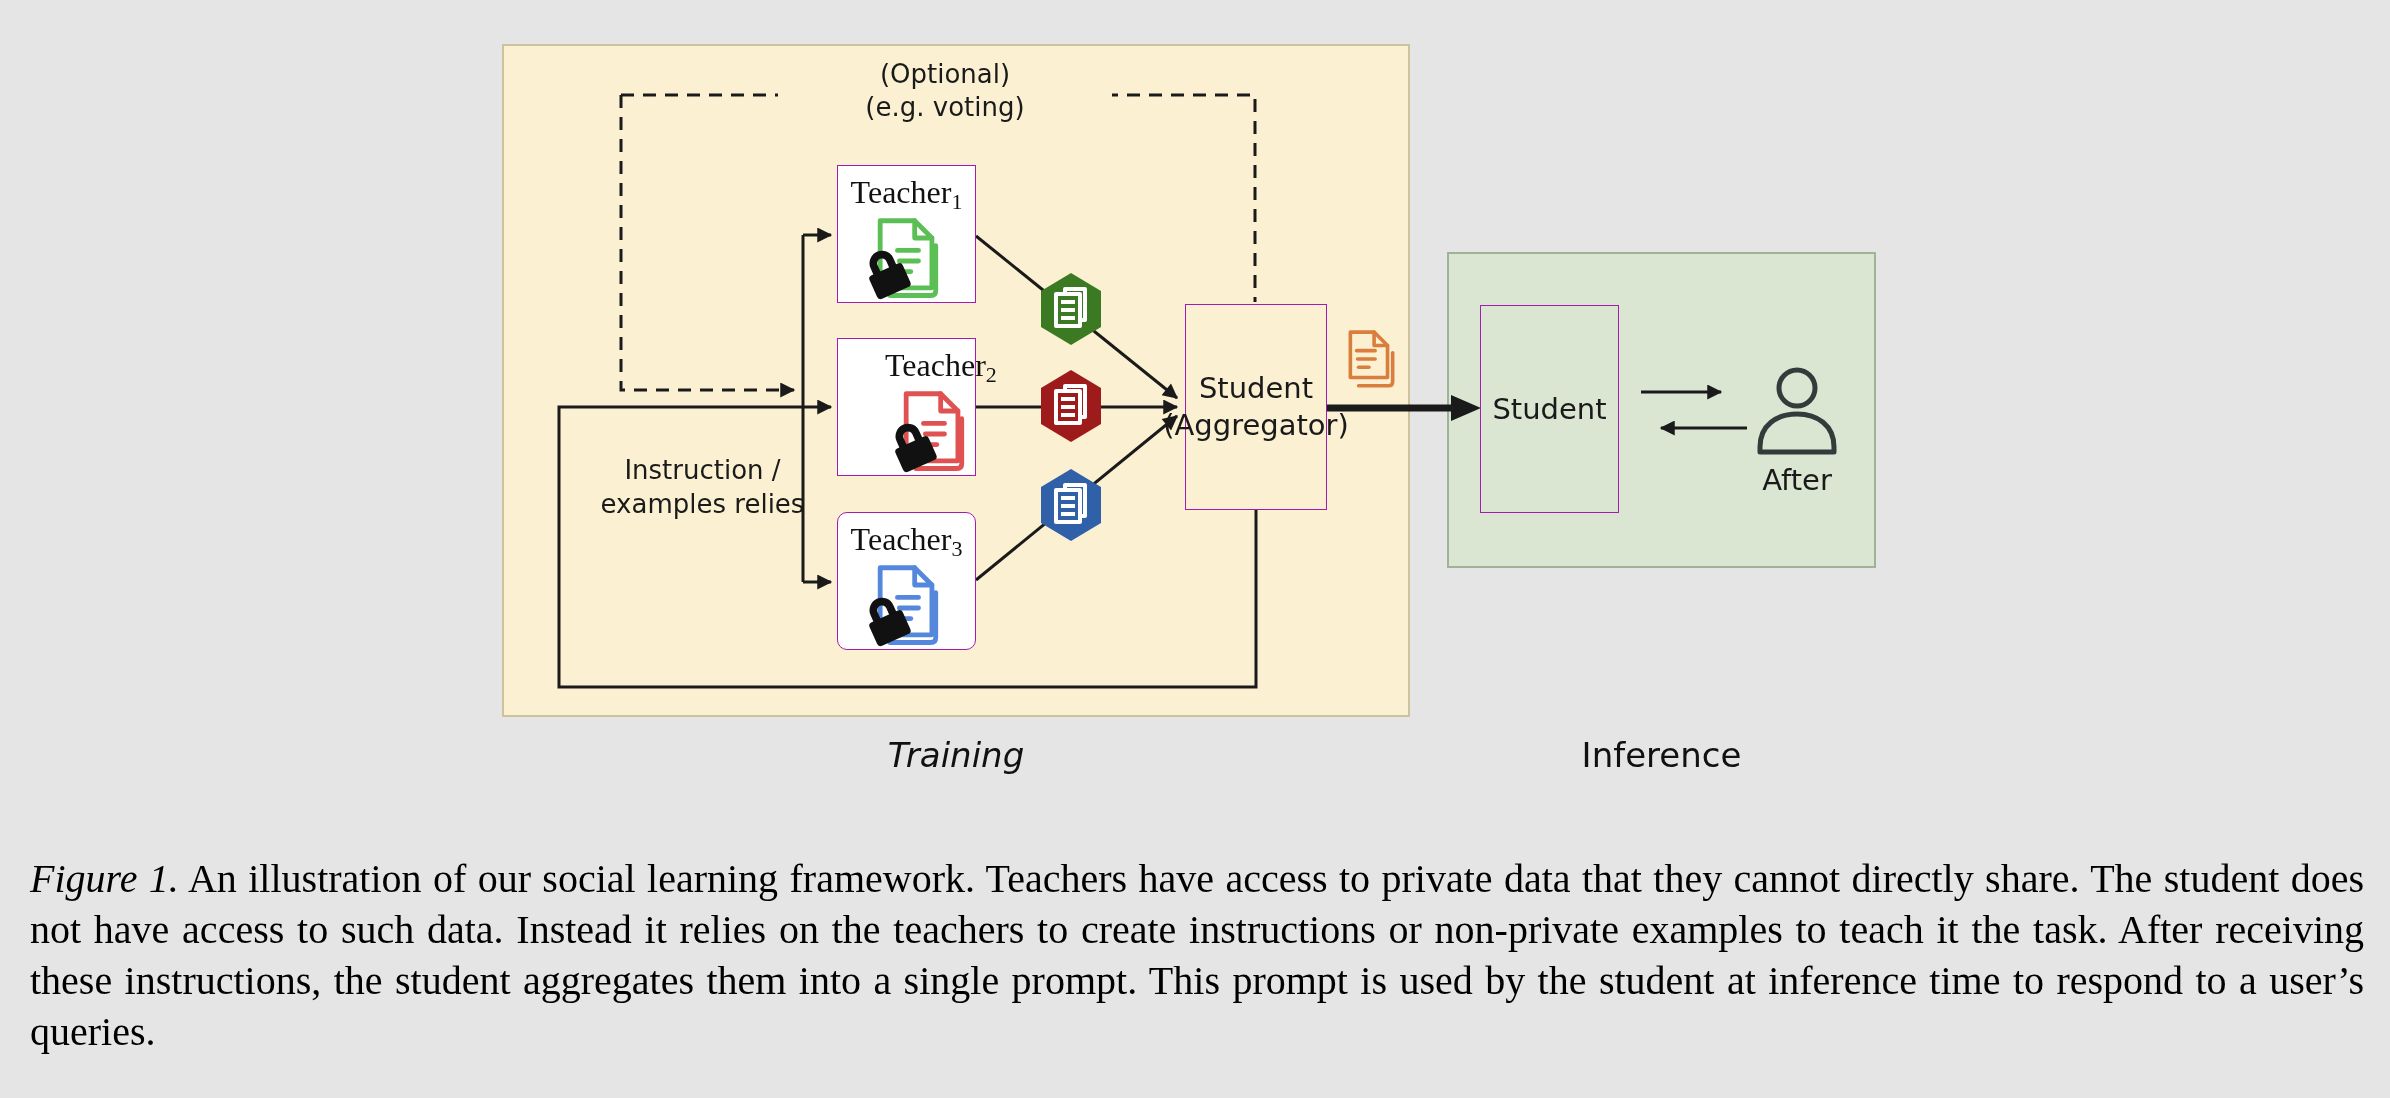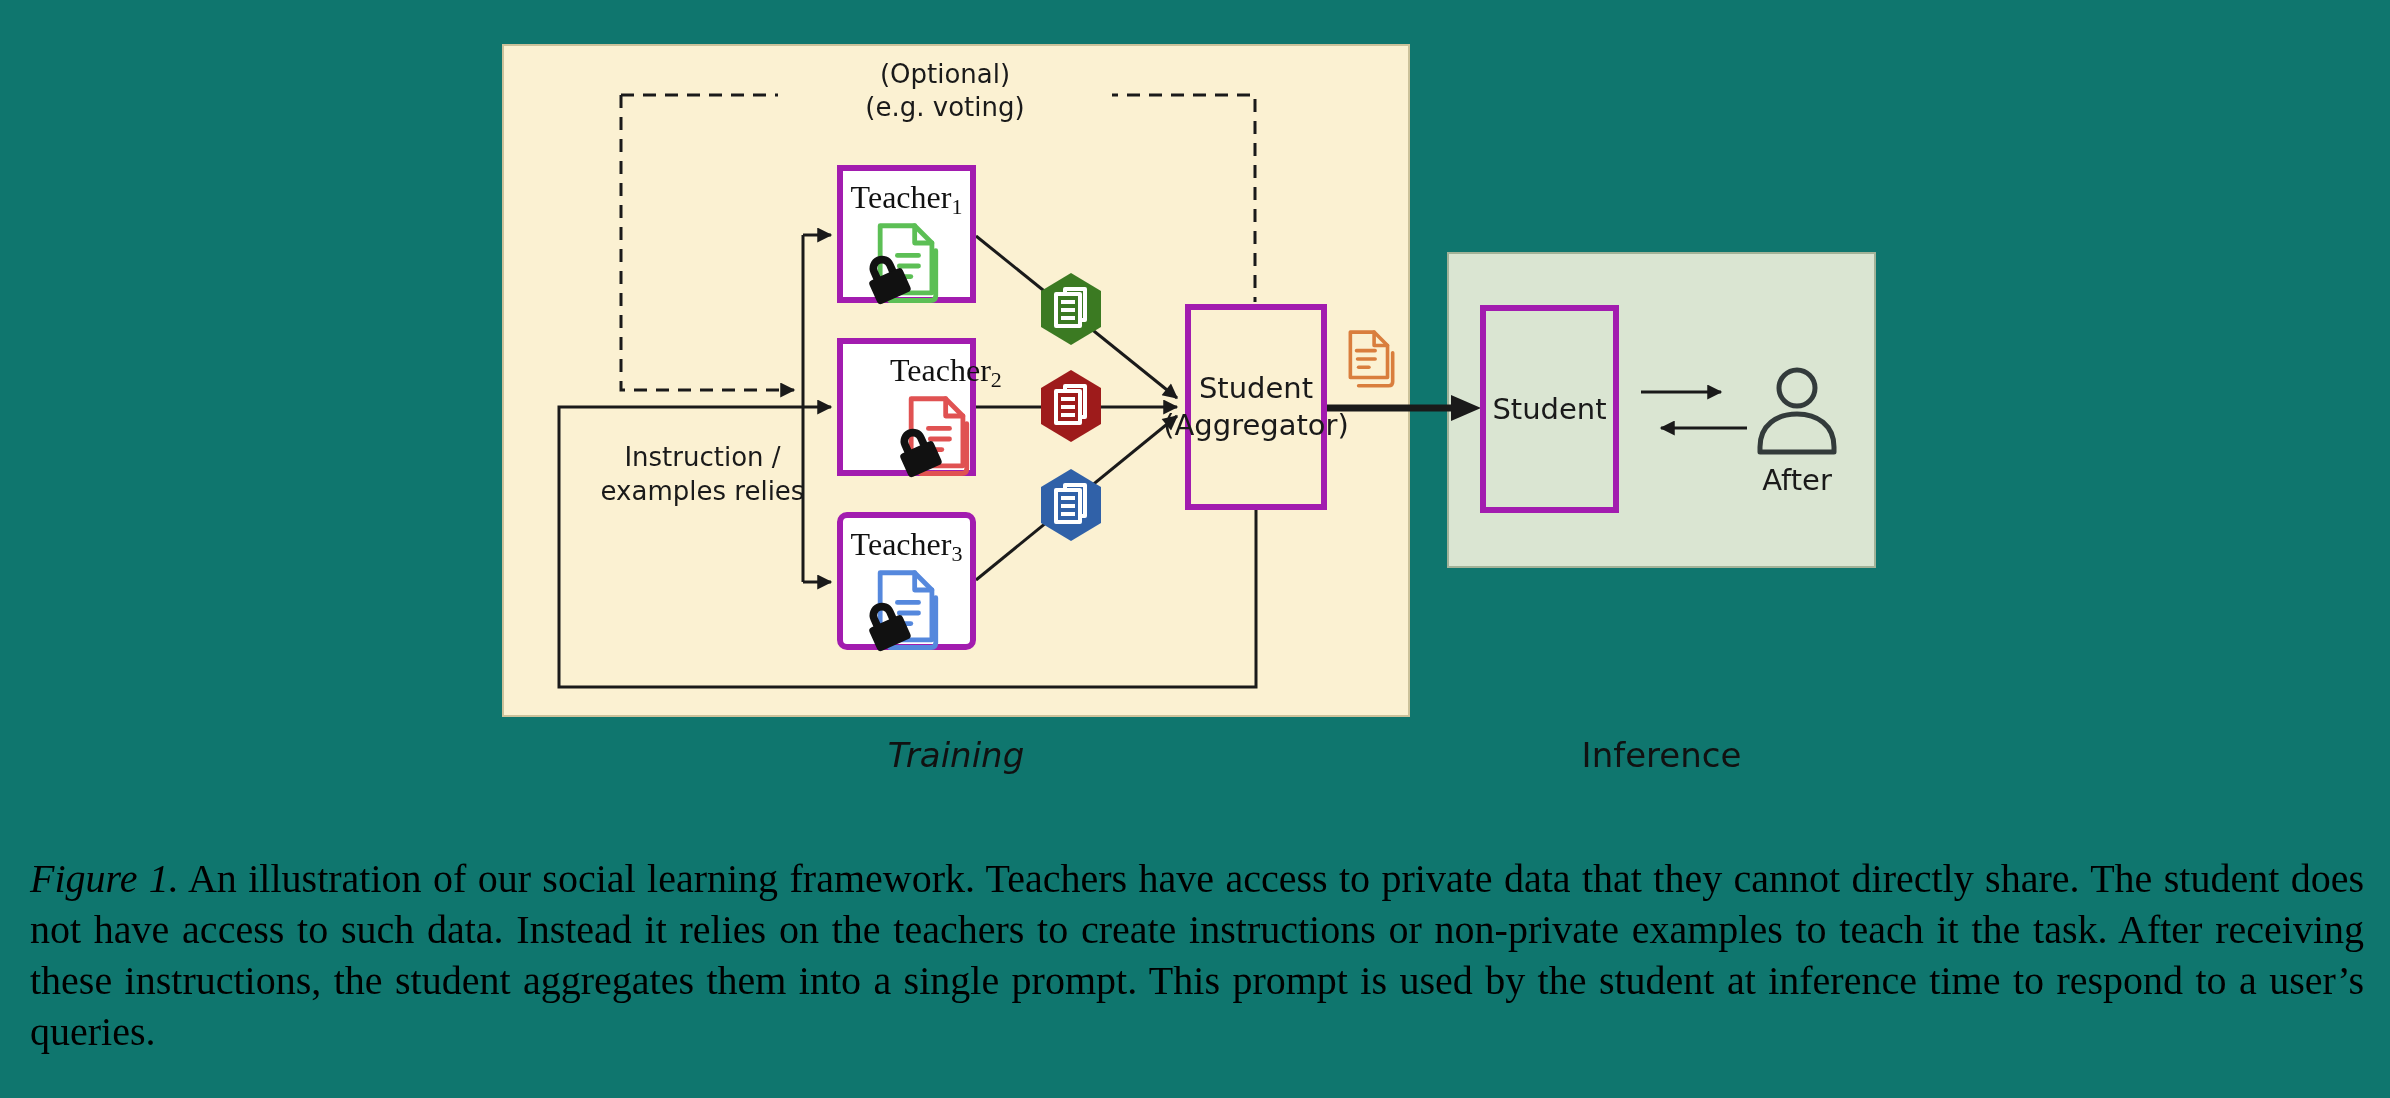--- a/index.html
+++ b/index.html
@@ -1,34 +1,34 @@
 <!DOCTYPE html>
 <html><head>
 <meta charset="utf-8">
 <style>
   * { margin:0; padding:0; box-sizing:border-box; }
   html,body { background:#ffffff; }
   #canvas {
-    position:relative; width:2390px; height:1098px; background:#0f766e;
+    position:relative; width:2390px; height:1098px; background:#e5e5e5;
     font-family:"DejaVu Sans","Liberation Sans",sans-serif; color:#1a1a1a;
     overflow:hidden;
   }
   .abs { position:absolute; }
 
   
   .training-panel { left:502px; top:44px; width:908px; height:673px;
     border:2px solid #CCC29B; z-index:1; }
   .inference-panel { left:1447px; top:252px; width:429px; height:316px;
     border:2px solid #A2B298; z-index:1; }
 
   
   #lines { left:0; top:0; width:2390px; height:1098px; z-index:2; }
 
   
-  .node { border:6px solid #a21caf; z-index:3; }
+  .node { border:1px solid #a21caf; z-index:3; }
   .teacher-box { left:837px; width:139px; height:138px; background:#ffffff;
     text-align:center; }
   .teacher-box.t1 { top:165px; } .teacher-box.t2 { top:338px;padding-left:47px; } .teacher-box.t3 { top:512px;border-radius:10px; }
   .teacher-label { font-family:"Liberation Serif","DejaVu Serif",serif;
     font-size:32px; margin-top:8px; color:#111; }
   .teacher-label sub { font-size:22px; vertical-align:-6px; }
   .teacher-icon { width:96px; height:92px; margin:0 auto; display:block; }
 
   .aggregator-box { left:1185px; top:304px; width:142px; height:206px;
     display:flex; flex-direction:column; justify-content:center; align-items:center;
@@ -41,21 +41,21 @@
   .hex1 { left:1039px; top:272px; } .hex2 { left:1039px; top:369px; } .hex3 { left:1039px; top:468px; }
 
   .prompt-icon { left:1343px; top:329px; width:56px; height:64px; z-index:4; color:#D97E3D; }
 
   .user-icon { left:1747px; top:362px; width:100px; height:98px; z-index:4; color:#333B3B; }
   .user-label { left:1747px; top:463px; width:100px; text-align:center; font-size:29px; z-index:4; }
 
   
   .optional-note { left:778px; top:56px; width:334px; height:102px;
     text-align:center; font-size:26px; line-height:33px; z-index:3; padding-top:2px; }
-  .instruction-note { left:565px; top:440px; width:275px; text-align:center;
+  .instruction-note { left:565px; top:453px; width:275px; text-align:center;
     font-size:26px; line-height:34px; z-index:3; }
 
   .section-label { top:735px; text-align:center; font-size:34px; z-index:3; color:#111; }
   .training-label { left:502px; width:908px;font-style:italic; }
   .inference-label { left:1447px; width:429px; }
 
   
   .caption { left:30px; top:853px; width:2334px;
     font-family:"Liberation Serif","DejaVu Serif",serif; font-size:40px;
     line-height:51px; color:#000; text-align:justify; z-index:3; }

